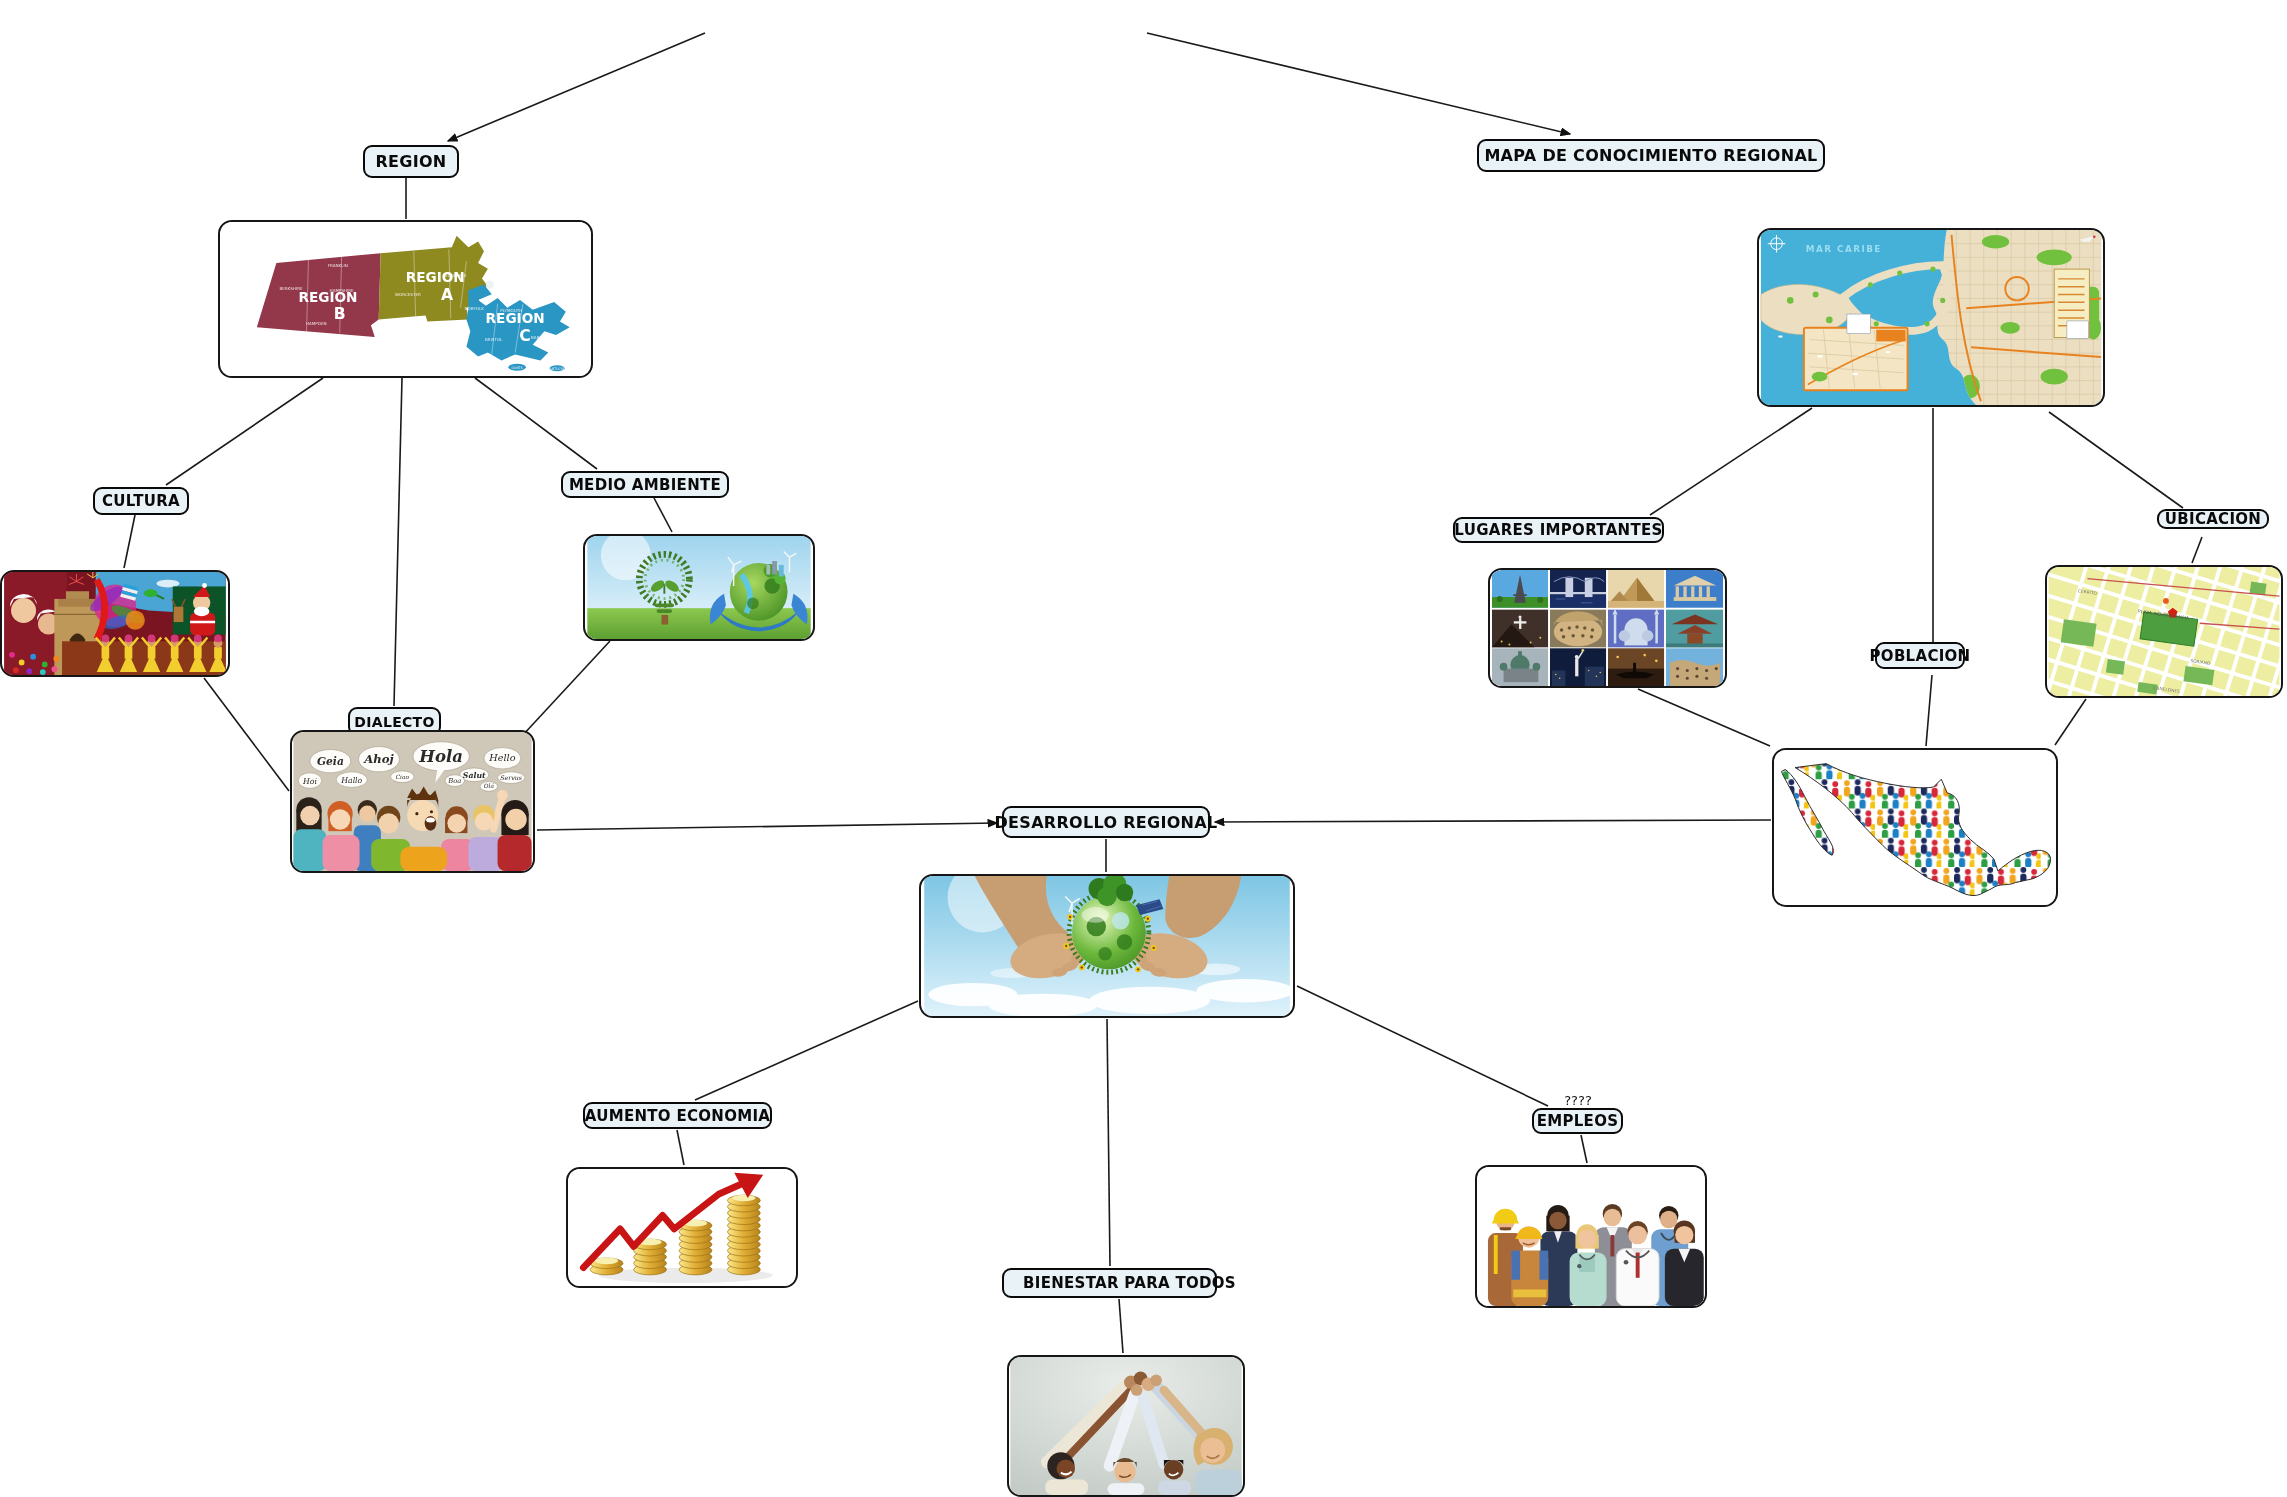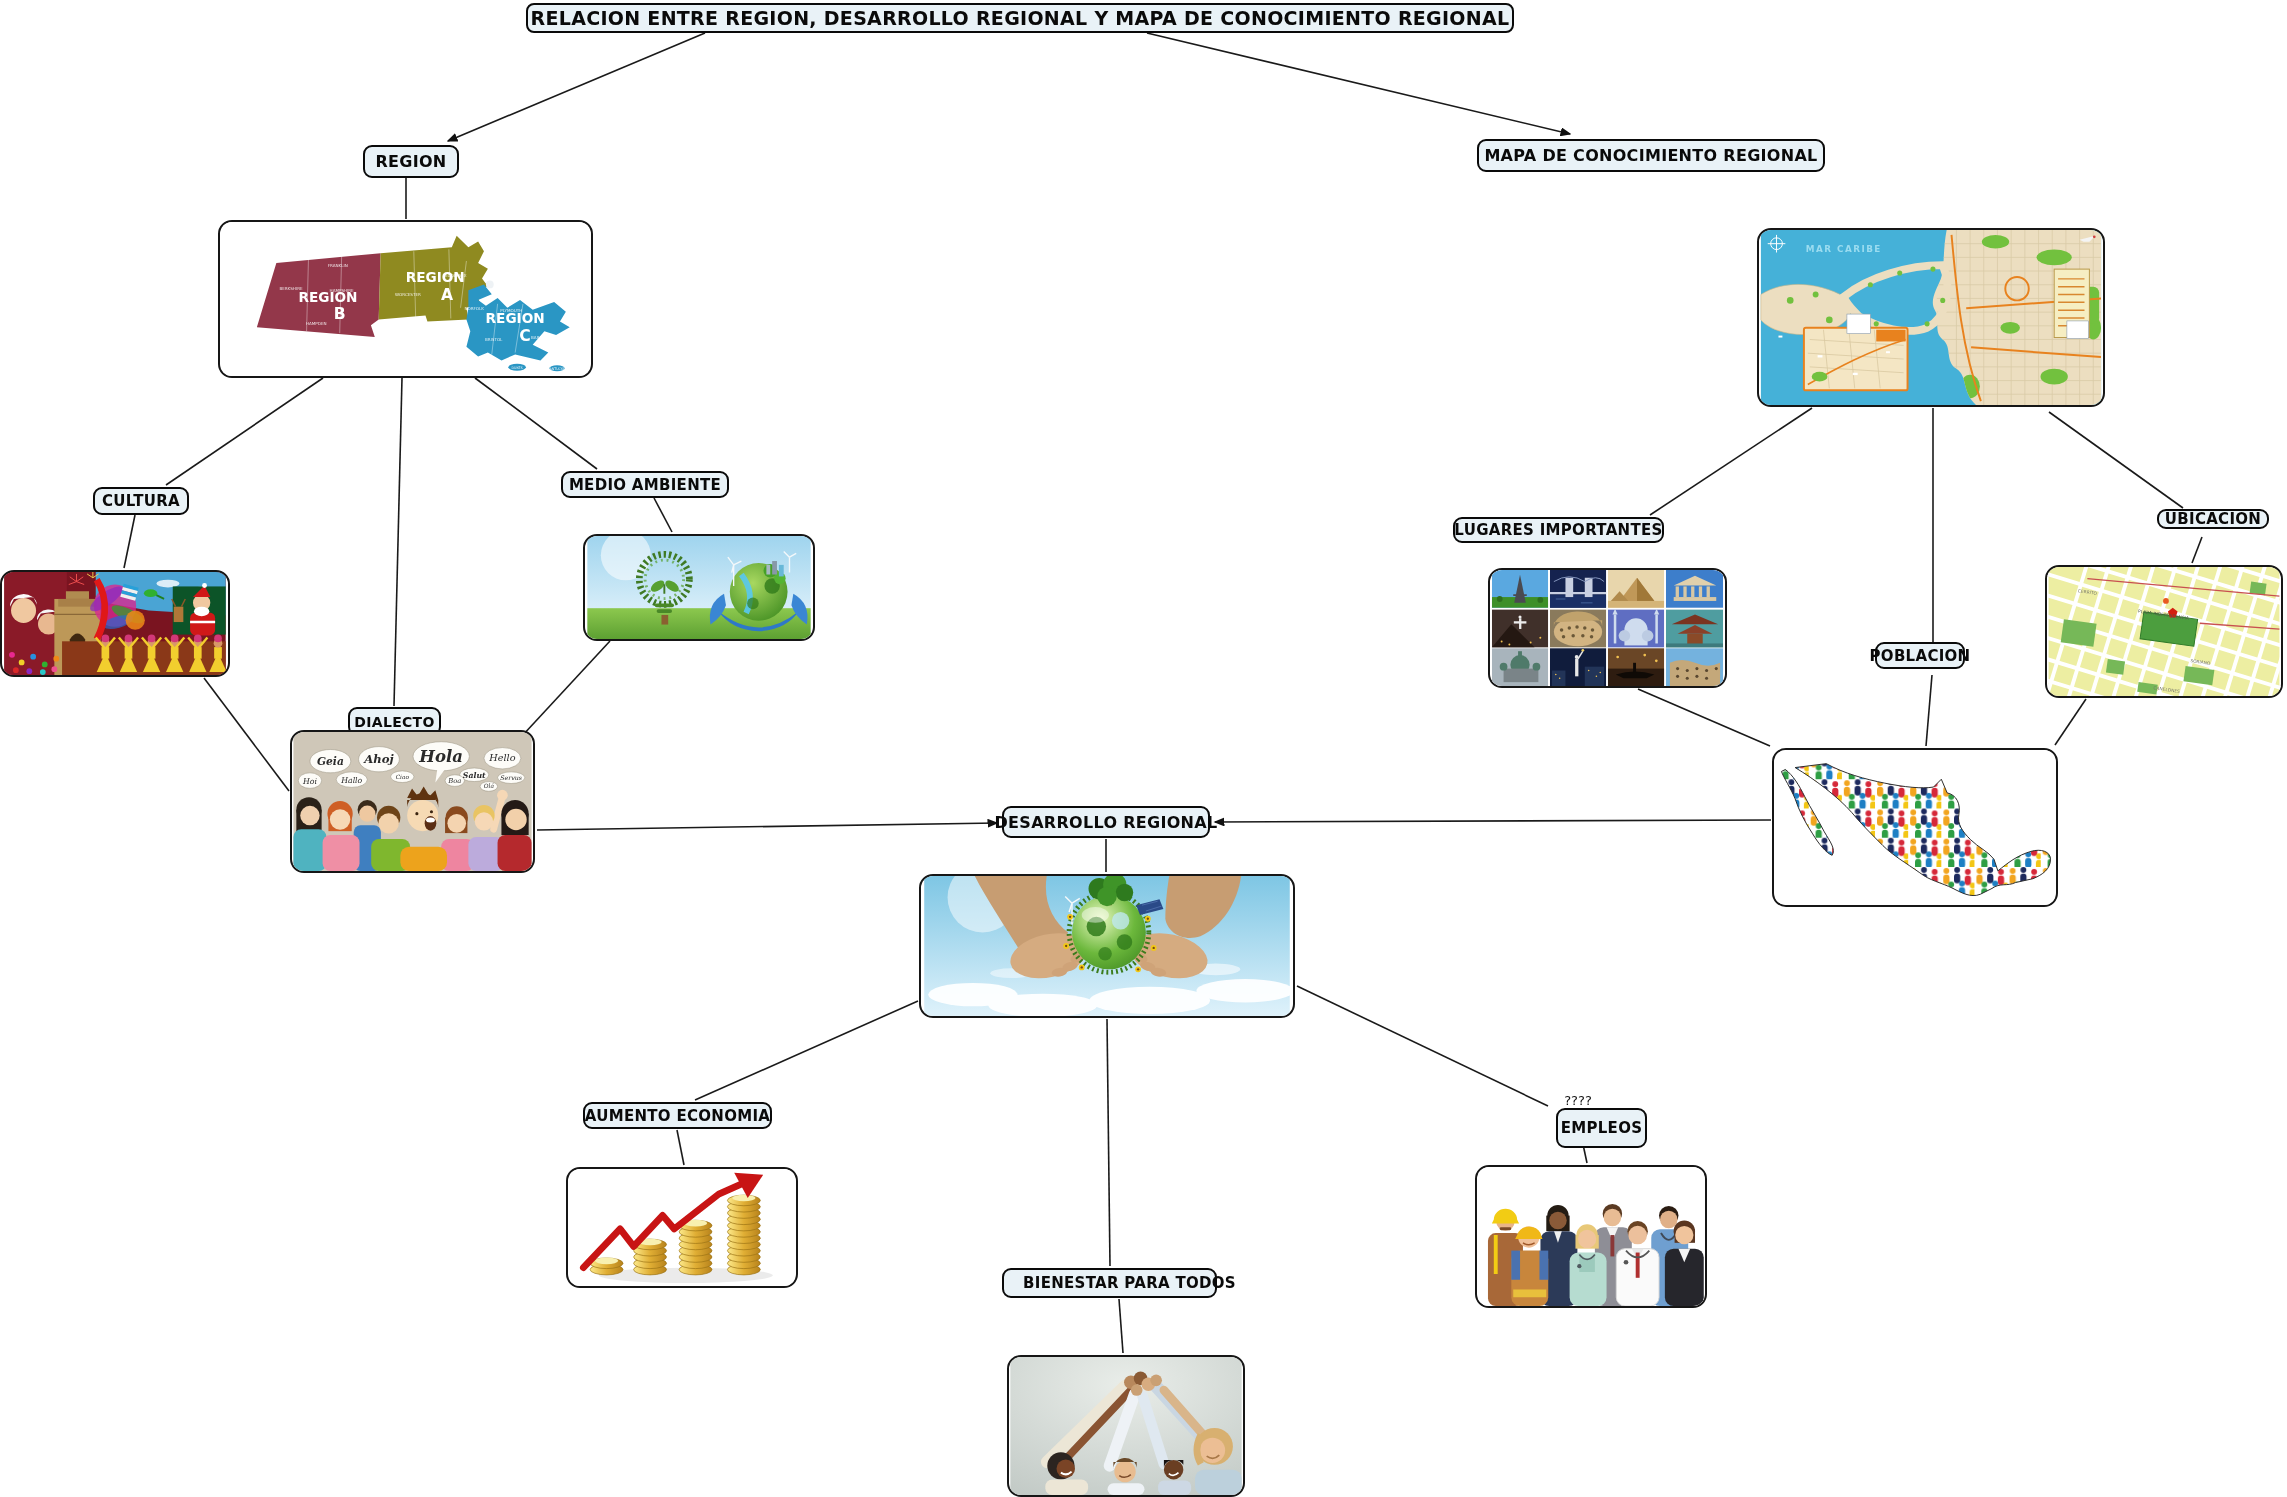--- a/index.html
+++ b/index.html
@@ -49,33 +49,32 @@
       <line x1="1106" y1="839" x2="1106" y2="872"></line>
       <line x1="918" y1="1001" x2="695" y2="1100"></line>
       <line x1="677" y1="1130" x2="684" y2="1165"></line>
       <line x1="1107" y1="1019" x2="1110" y2="1266"></line>
       <line x1="1119" y1="1299" x2="1123" y2="1353"></line>
       <line x1="1297" y1="986" x2="1548" y2="1106"></line>
       <line x1="1581" y1="1135" x2="1587" y2="1163"></line>
     </g>
   </svg>
 
-  <div class="nlabel" id="title-node" style="left:526px;top:3px;width:988px;height:30px;font-size:19px;border-radius:8px;">RELACION ENTRE REGION, DESARROLLO REGIONAL Y MAPA DE CONOCIMIENTO REGIONAL</div>
   <div class="nlabel" style="left:363px;top:145px;width:96px;height:33px;font-size:16px;">REGION</div>
   <div class="nlabel" style="left:1477px;top:139px;width:348px;height:33px;font-size:16px;text-align:right;">MAPA DE CONOCIMIENTO REGIONAL</div>
   <div class="nlabel" style="left:93px;top:487px;width:96px;height:28px;">CULTURA</div>
   <div class="nlabel" style="left:561px;top:471px;width:168px;height:27px;">MEDIO AMBIENTE</div>
   <div class="nlabel" style="left:348px;top:707px;width:93px;height:29px;font-size:14px;">DIALECTO</div>
   <div class="nlabel" style="left:1453px;top:517px;width:211px;height:26px;">LUGARES IMPORTANTES</div>
   <div class="nlabel" style="left:2157px;top:509px;width:112px;height:20px;">UBICACION</div>
   <div class="nlabel" style="left:1875px;top:642px;width:90px;height:27px;">POBLACION</div>
   <div class="nlabel" style="left:1002px;top:806px;width:208px;height:32px;font-size:16px;">DESARROLLO REGIONAL</div>
   <div class="nlabel" style="left:583px;top:1102px;width:189px;height:27px;">AUMENTO ECONOMIA</div>
   <div class="note" style="left:1556px;top:1093px;width:44px;">????</div>
-  <div class="nlabel" style="left:1532px;top:1108px;width:91px;height:40px;margin-left:24px;">EMPLEOS</div>
+  <div class="nlabel" style="left:1532px;top:1108px;width:91px;height:26px;">EMPLEOS</div>
   <div class="nlabel" style="left:1002px;top:1268px;width:215px;height:30px;padding-left:40px;">BIENESTAR PARA TODOS</div>
 
   <div class="img-card" style="left:218px;top:220px;width:375px;height:158px;">
     <svg viewBox="0 0 375 158">
       <rect width="375" height="158" fill="#ffffff"></rect>
       <polygon points="55,42 162,32 160,100 152,106 156,118 35,108" fill="#93374a"></polygon>
       <polygon points="162,32 235,26 240,14 252,26 262,20 268,30 262,42 272,48 266,58 272,66 260,72 264,84 250,88 252,100 210,102 208,96 160,100" fill="#8f8a20"></polygon>
       <path d="M252,70 L268,64 L276,74 L262,80 L270,86 L282,78 L292,88 L305,80 L318,90 L340,82 L352,92 L346,102 L356,108 L342,116 L330,112 L318,126 L334,134 L326,142 L300,136 L286,142 L272,134 L262,138 L250,128 L254,112 L250,100 L252,88 Z" fill="#2a96c4"></path>
       <ellipse cx="302" cy="149" rx="9" ry="3.5" fill="#2a96c4"></ellipse>
       <ellipse cx="343" cy="150" rx="8" ry="3" fill="#2a96c4"></ellipse>

